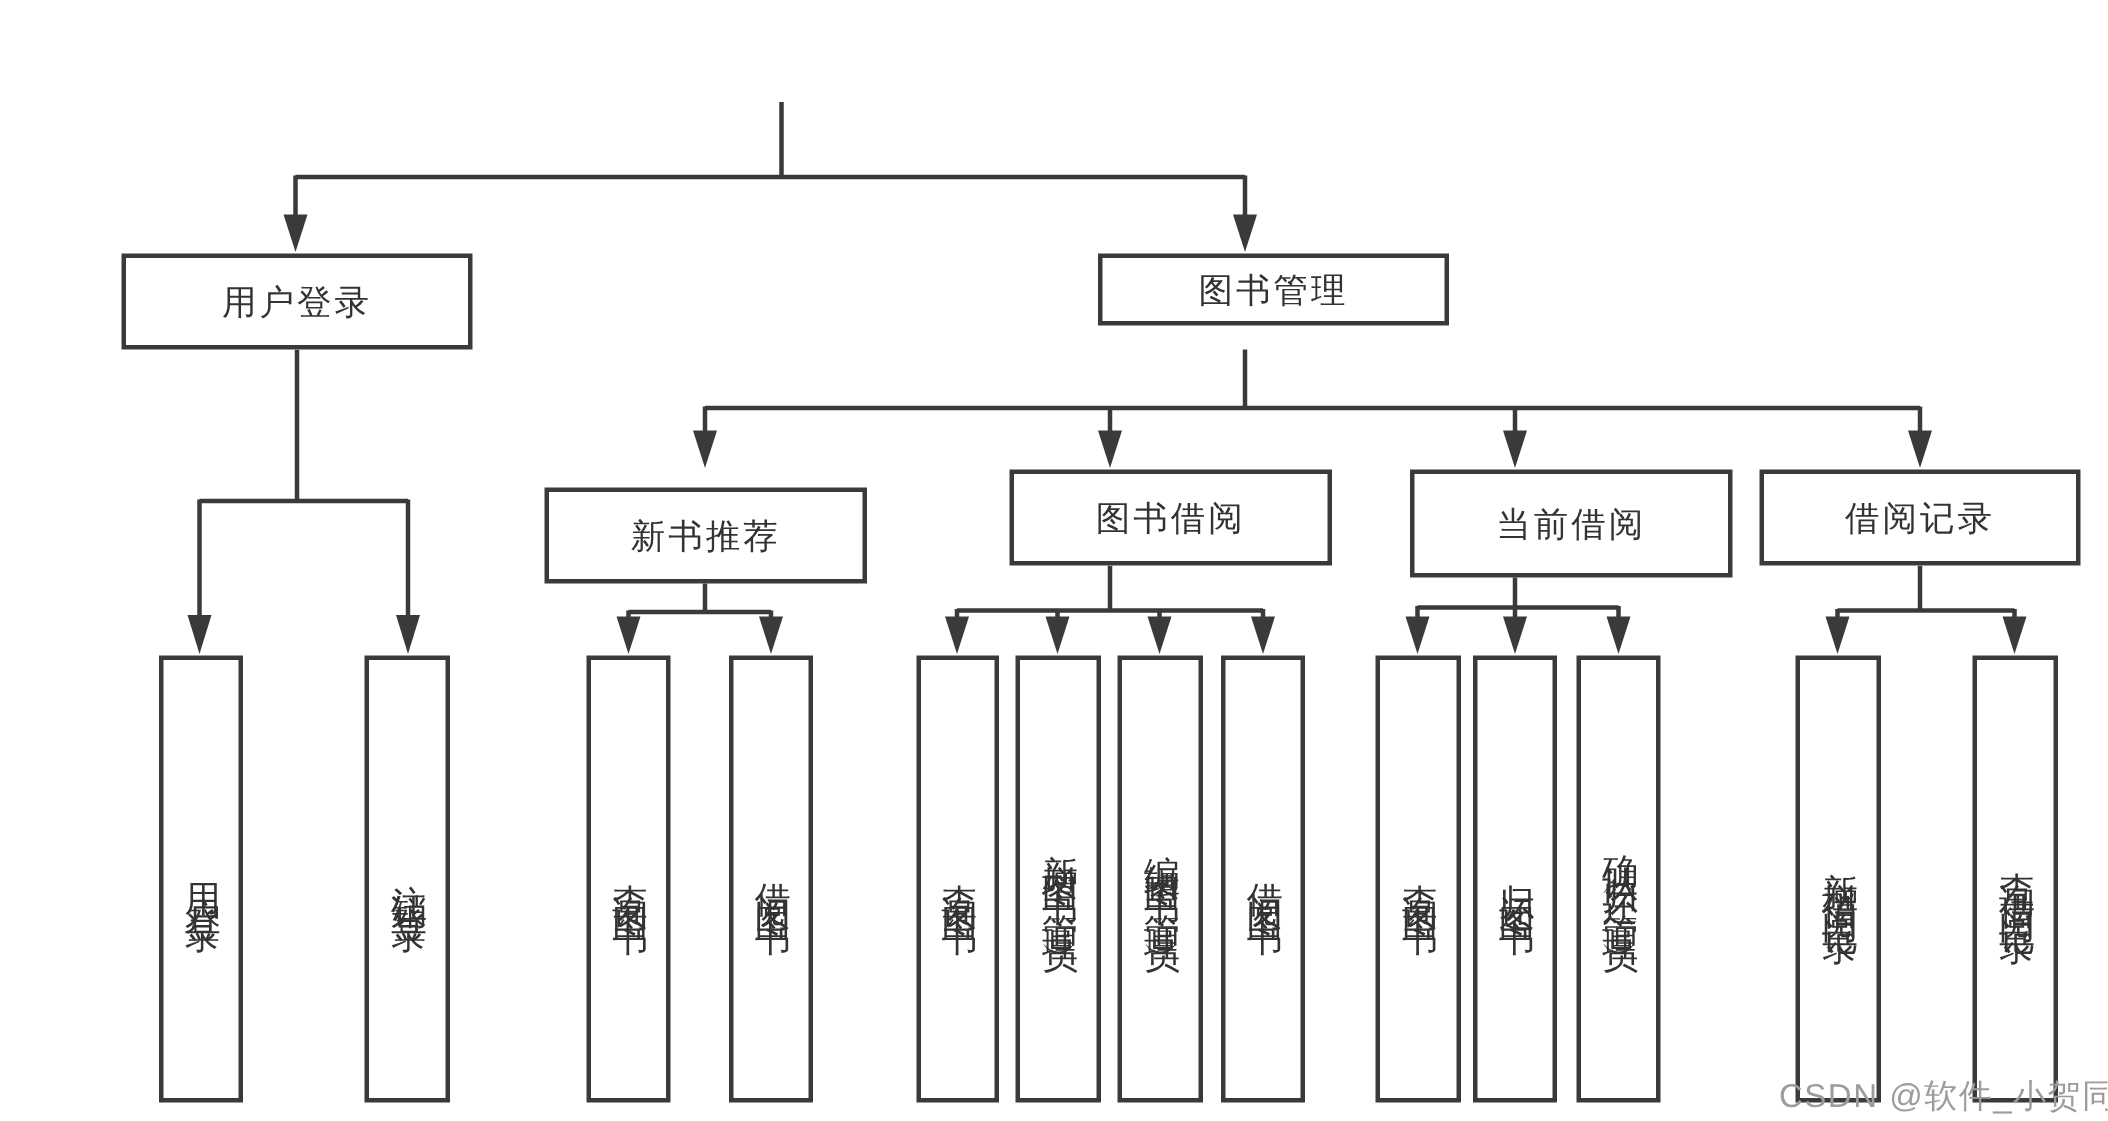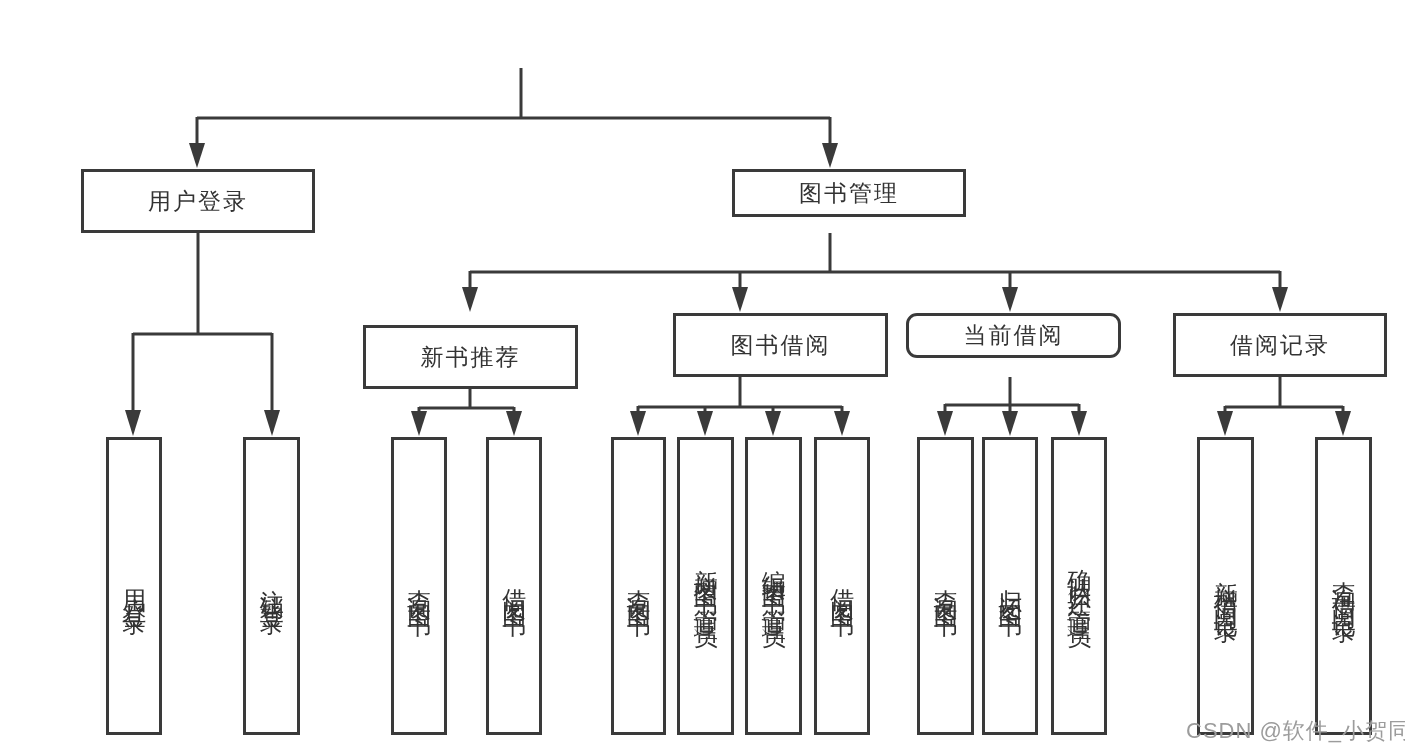--- a/index.html
+++ b/index.html
@@ -155,21 +155,21 @@
   <div class="node hnode" style="left:732px; top:169px; width:234px; height:48px;">
     <span>图书管理</span>
   </div>
 
   <div class="node hnode" style="left:363px; top:313px; width:215px; height:64px;margin-top:12px;">
     <span>新书推荐</span>
   </div>
   <div class="node hnode" style="left:633px; top:313px; width:215px; height:64px;margin-left:40px;">
     <span>图书借阅</span>
   </div>
-  <div class="node hnode" style="left:906px; top:313px; width:215px; height:45px;border-radius:11px;">
+  <div class="node hnode" style="left:940px; top:313px; width:215px; height:72px;">
     <span>当前借阅</span>
   </div>
   <div class="node hnode" style="left:1173px; top:313px; width:214px; height:64px;">
     <span>借阅记录</span>
   </div>
 
   <div class="node vnode" style="left:106px; top:437px; width:56px; height:298px;">
     <span class="vtext">用户登录</span>
   </div>
   <div class="node vnode" style="left:243px; top:437px; width:57px; height:298px;">

